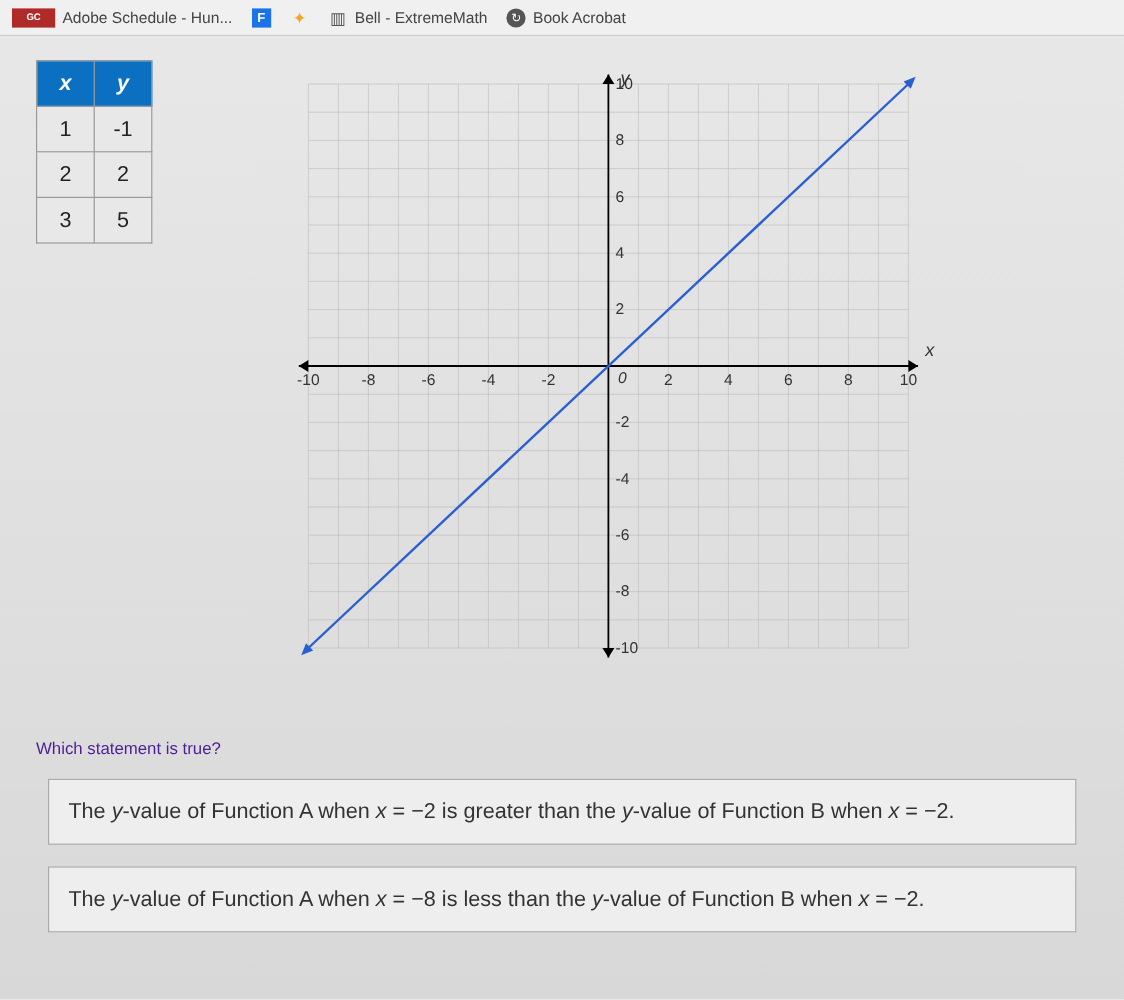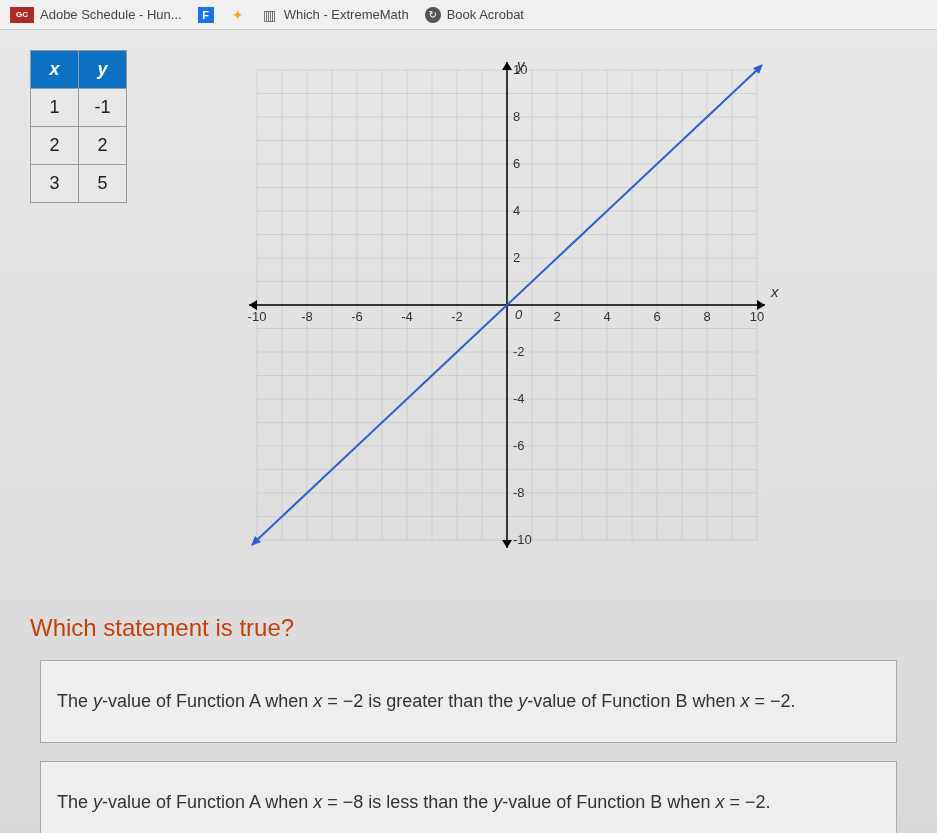--- a/index.html
+++ b/index.html
@@ -18,21 +18,21 @@
     align-items: center;
     padding: 0 10px;
     background: #f0f0f0;
     border-bottom: 1px solid #ccc;
     gap: 16px;
     font-size: 13px;
     color: #444;
   }
   .tab-item { display: flex; align-items: center; gap: 6px; }
   .tab-icon { width: 16px; height: 16px; display: inline-flex; align-items: center; justify-content: center; }
-  .favicon-gc { background:#b02a2a; color:#fff; font-size:8px; font-weight:bold; width:24px; height:16px; display:flex; align-items:center; justify-content:center; }
+  .favicon-gc { background:#b02a2a; color:#fff; font-size:8px; font-weight:bold; width:36px; height:16px; display:flex; align-items:center; justify-content:center; }
   .favicon-f  { background:#1a73e8; color:#fff; font-size:11px; font-weight:bold; width:16px; height:16px; display:flex; align-items:center; justify-content:center; }
   .favicon-puzzle { color:#f5a623; font-size:14px; }
   .favicon-book { color:#555; font-size:14px; }
   .favicon-acrobat { width:16px;height:16px;border-radius:50%;background:#555;color:#fff;font-size:10px;display:flex;align-items:center;justify-content:center;}
   
   
   .content {
     padding: 20px 30px;
     position: relative;
   }
@@ -65,26 +65,26 @@
   }
   
   
   .chart-wrap {
     position: relative;
   }
   
   
   .question {
     margin-top: 40px;
-    font-size: 24px;
-    color: #c2410c;
+    font-size: 14px;
+    color: #4c1d95;
   }
   .answer {
     margin: 18px 10px 0 10px;
-    padding: 28px 16px;
+    padding: 14px 16px;
     border: 1px solid #aaa;
     background: #eeeeee;
     font-size: 18px;
     color: #333;
     line-height: 1.4;
   }
   .answer em { font-style: italic; }
 </style>
 </head>
 <body>
@@ -95,21 +95,21 @@
     <span>Adobe Schedule - Hun...</span>
   </div>
   <div class="tab-item">
     <span class="tab-icon favicon-f">F</span>
   </div>
   <div class="tab-item">
     <span class="tab-icon favicon-puzzle">✦</span>
   </div>
   <div class="tab-item">
     <span class="tab-icon favicon-book">▥</span>
-    <span>Which - ExtremeMath</span>
+    <span>Bell - ExtremeMath</span>
   </div>
   <div class="tab-item">
     <span class="tab-icon favicon-acrobat">↻</span>
     <span>Book Acrobat</span>
   </div>
 </div>
 
 <div class="content">
   <div class="top-row">
 

